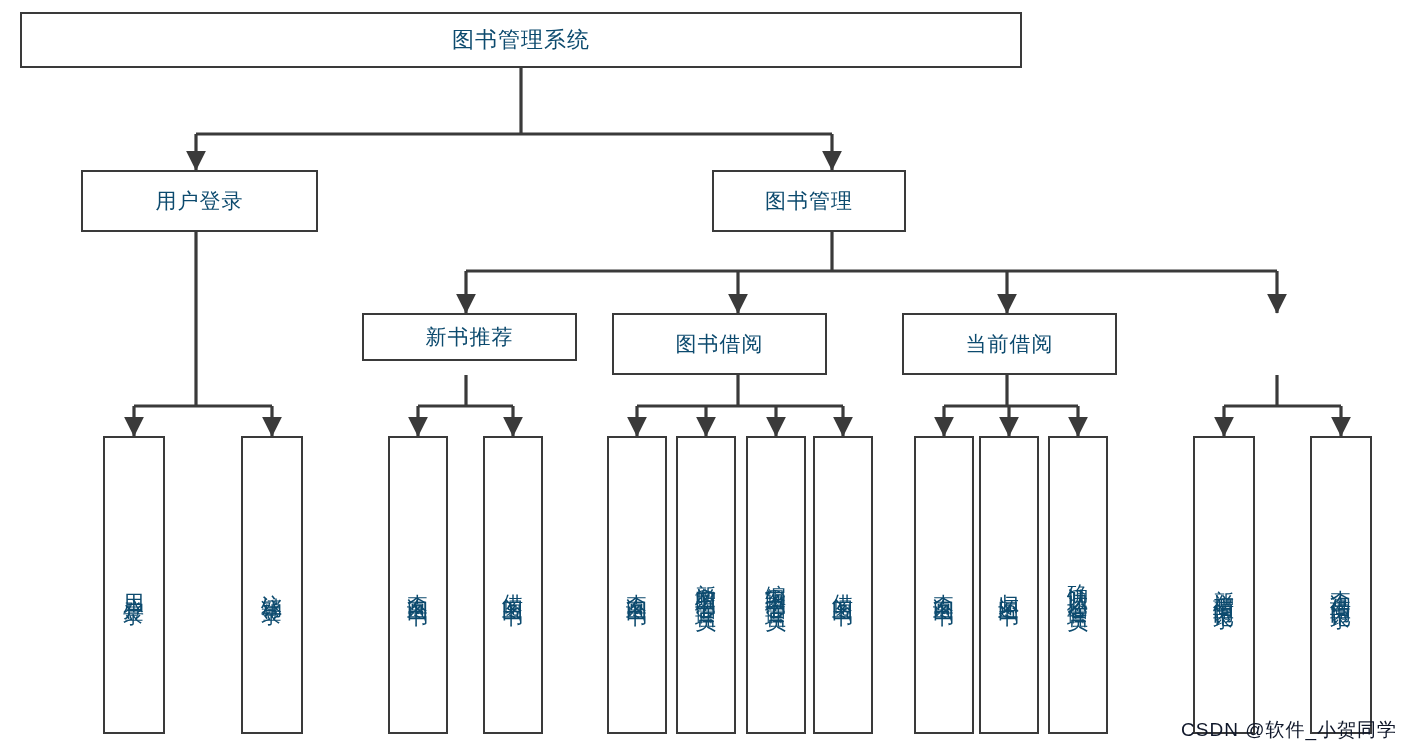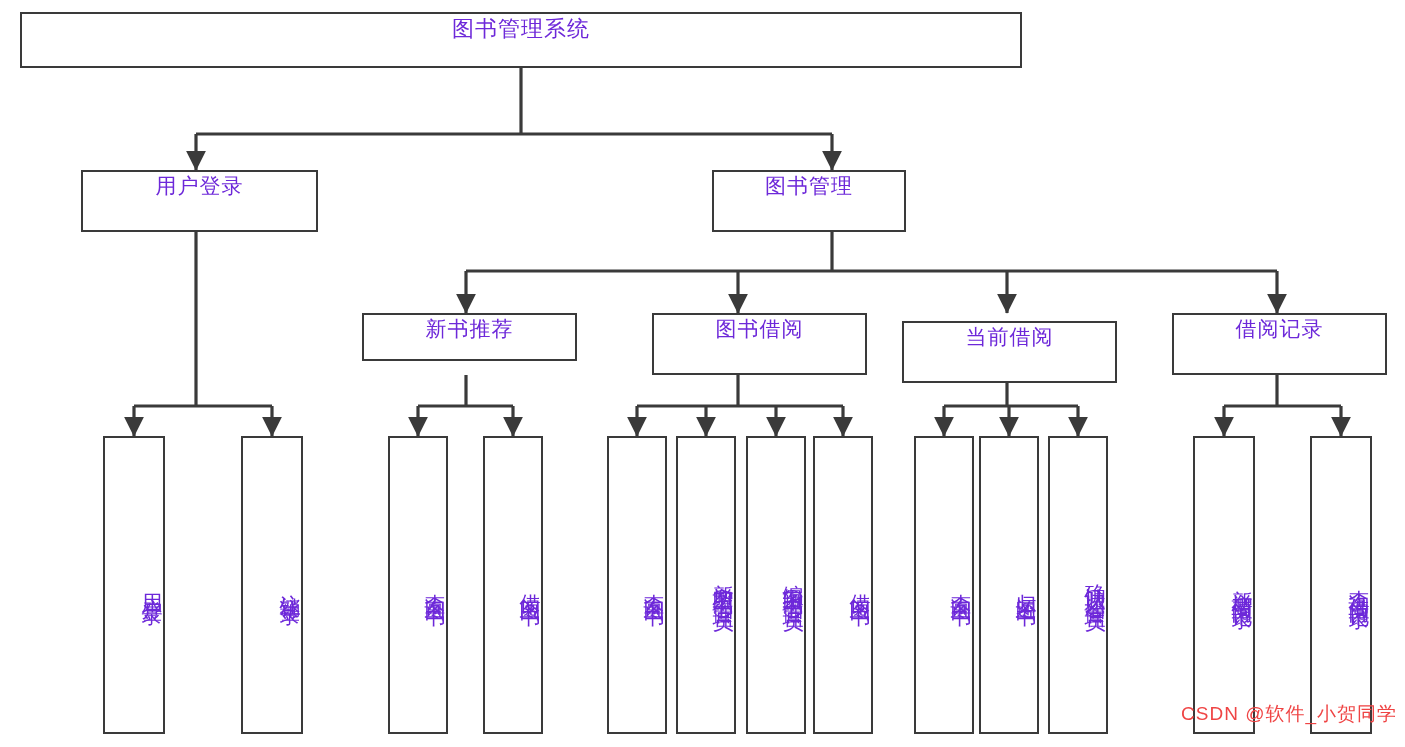--- a/index.html
+++ b/index.html
@@ -17,45 +17,46 @@
   #wires{
     position:absolute;left:0;top:0;width:1405px;height:747px;
     pointer-events:none;
   }
   .node{
     position:absolute;
     box-sizing:border-box;
     background:#ffffff;
     border:2.5px solid #3a3a3a;
     display:flex;
+    align-items:center;
     justify-content:center;
-    color:#6d28d9;
+    color:#0c4a6e;
   }
   .node.h{
     
     font-size:21px;
     letter-spacing:1px;
   }
   .node.v{
     
     writing-mode:vertical-rl;
     text-orientation:upright;
     font-size:21px;
     letter-spacing:4px;
     line-height:1;
     padding:4px 0;
     white-space:nowrap;
   }
   .node.root{font-size:22px;}
   .watermark{
     position:absolute;
     right:8px;
-    bottom:20px;
+    bottom:4px;
     font-size:19px;
-    color:#ef4444;
+    color:#0f172a;
     letter-spacing:1px;
     white-space:nowrap;
     user-select:none;
   }
 </style>
 </head>
 <body>
 
 <div id="canvas">
 
@@ -116,28 +117,25 @@
   <div class="node h" style="left:81px;top:170px;width:237px;height:62px;">
     <span>用户登录</span>
   </div>
   <div class="node h" style="left:712px;top:170px;width:194px;height:62px;">
     <span>图书管理</span>
   </div>
 
   <div class="node h" style="left:362px;top:313px;width:215px;height:48px;">
     <span>新书推荐</span>
   </div>
-  <div class="node h" style="left:652px;top:313px;width:215px;height:62px;">
+  <div class="node h" style="left:612px;top:313px;width:215px;height:62px;">
     <span>图书借阅</span>
   </div>
-  <div class="node h" style="left:902px;top:313px;width:215px;height:62px;margin-top:8px;">
+  <div class="node h" style="left:902px;top:313px;width:215px;height:62px;">
     <span>当前借阅</span>
-  </div>
-  <div class="node h" style="left:1172px;top:313px;width:215px;height:62px;">
-    <span>借阅记录</span>
   </div>
 
   <div class="node v" style="left:103px;top:436px;width:62px;height:298px;">
     <span>用户登录</span>
   </div>
   <div class="node v" style="left:241px;top:436px;width:62px;height:298px;">
     <span>注销登录</span>
   </div>
 
   <div class="node v" style="left:388px;top:436px;width:60px;height:298px;">

